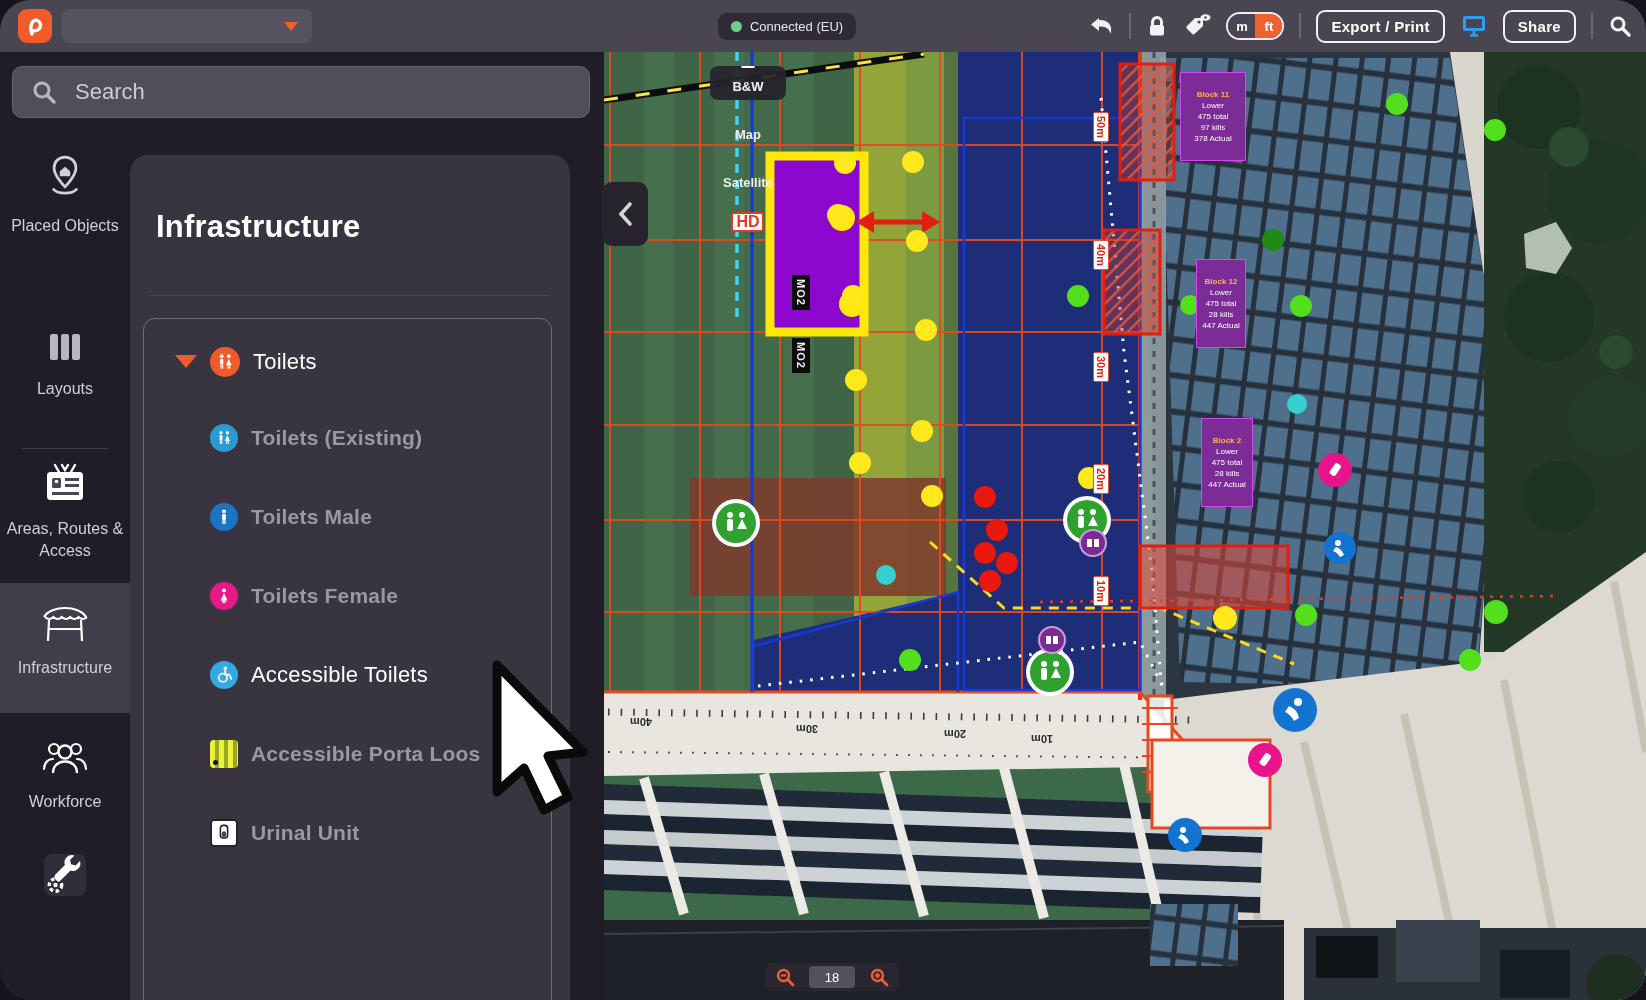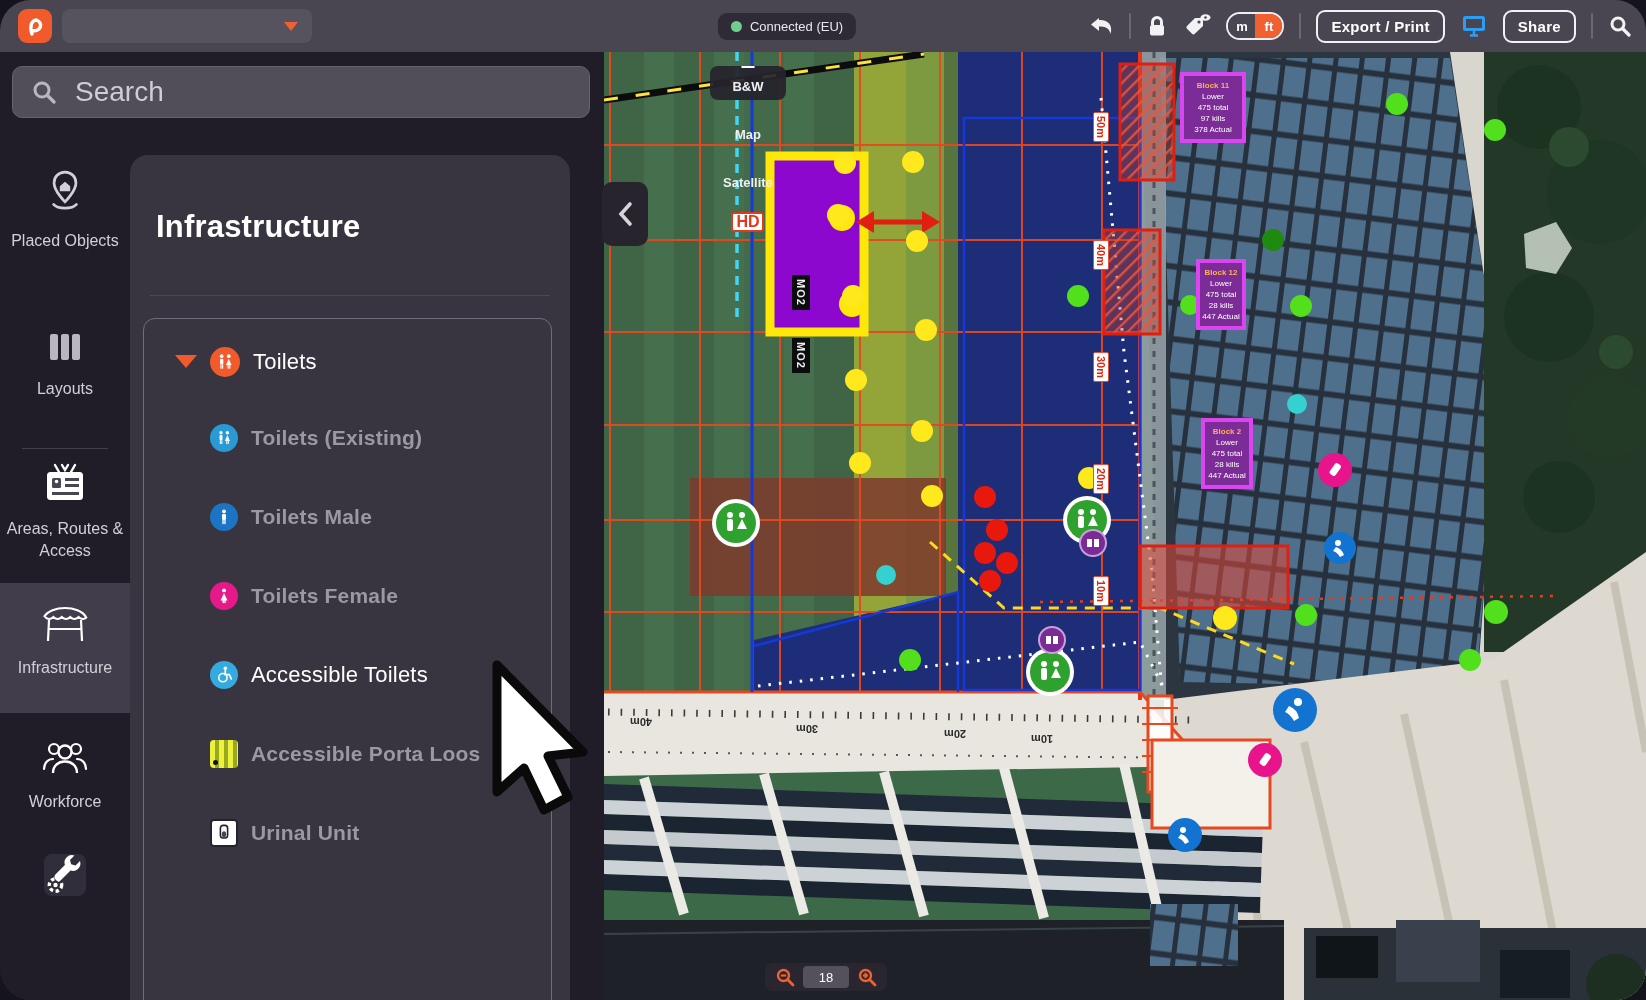--- a/index.html
+++ b/index.html
@@ -30,21 +30,21 @@
   .unit-ft{background:#f0612f;}
   .btn-outline{border:2px solid #f2f1f4;border-radius:9px;color:#fff;font-weight:700;font-size:15px;
         padding:6px 13px;background:transparent;letter-spacing:.3px;white-space:nowrap;
         font-family:"Liberation Sans",sans-serif;}
 
   
   .searchbar{position:absolute;left:12px;top:66px;width:578px;height:52px;background:#514d59;
         border:1px solid #66626f;border-radius:10px;display:flex;align-items:center;gap:16px;
         padding:0 18px;z-index:30;}
   .searchbar input{flex:1;background:transparent;border:none;outline:none;color:#ffffff;
-        font-size:28px;font-family:"Liberation Sans",sans-serif;}
+        font-size:22px;font-family:"Liberation Sans",sans-serif;}
   .searchbar input::placeholder{color:#cfccd6;}
 
   
   .sidebar{position:absolute;left:0;top:130px;width:130px;bottom:0;background:#201d28;z-index:20;}
   .side-item{position:absolute;left:0;width:130px;display:flex;flex-direction:column;
         align-items:center;gap:10px;color:#d2d0d7;font-size:16px;text-align:center;line-height:1.35;}
   .side-item.active{background:#413d4b;}
   .side-sep{position:absolute;left:22px;width:86px;border-top:1px solid #413e4a;}
 
   
@@ -89,26 +89,26 @@
   .g-icon::after{content:"";position:absolute;inset:4px;background:#26232c;border-radius:50%;}
   .hd-badge{background:#fff;color:#e0391e;border:2px solid #e0391e;font-weight:800;font-size:16px;
         padding:0 3px;border-radius:3px;line-height:16px;}
   .dist-lab{position:absolute;left:489px;background:#fdfdfd;color:#e0250f;font-weight:700;
         font-size:11px;writing-mode:vertical-rl;padding:3px 1px;border:1px solid #e05038;
         border-radius:2px;line-height:1.1;z-index:11;}
   .ruler-lab{position:absolute;transform:rotate(180deg);color:#2b2b2b;font-weight:700;
         font-size:11px;z-index:11;}
   .gate-lab{position:absolute;background:#0c0c0c;color:#eee;font-weight:700;font-size:11px;
         writing-mode:vertical-rl;padding:4px 3px;letter-spacing:1px;z-index:11;}
-  .blk{position:absolute;background:#7b2c96;border:4px solid #d946ef;color:#fff;text-align:center;
-        padding:4px 1px;z-index:11;}
+  .blk{position:absolute;background:#7b2c96;border:1px solid #d946ef;color:#fff;text-align:center;
+        padding:16px 1px;z-index:11;}
   .blk-l{font-size:8px;line-height:11px;white-space:nowrap;overflow:hidden;}
   .blk-t{color:#ffb347;font-weight:700;}
   .zoom-pill{position:absolute;left:161px;top:911px;height:28px;display:flex;align-items:center;
-        gap:8px;background:#29262f;border-radius:7px;padding:0 10px;z-index:12;}
+        gap:14px;background:#29262f;border-radius:7px;padding:0 10px;z-index:12;}
   .zoom-val{width:46px;height:22px;background:#55515c;border-radius:4px;color:#fff;font-size:13px;
         display:flex;align-items:center;justify-content:center;}
 
   .cursor{position:absolute;left:478px;top:650px;z-index:60;pointer-events:none;}
 </style>
 </head>
 <body>
 
 <div class="app">
 
@@ -173,21 +173,21 @@
   <div class="searchbar">
     <svg width="26" height="26" viewBox="0 0 26 26">
       <circle cx="11" cy="11" r="7" stroke="#b9b6c1" stroke-width="3" fill="none"></circle>
       <path d="M16.5 16.5 L23 23" stroke="#b9b6c1" stroke-width="3.4" stroke-linecap="round"></path>
     </svg>
     <input type="text" placeholder="Search" style="">
   </div>
 
   <div class="sidebar">
 
-    <div class="side-item" style="top:36px;">
+    <div class="side-item" style="top:21px;">
       <svg width="50" height="54" viewBox="0 0 48 50">
         <path d="M24 5 c-6.2 0 -10.5 4.6 -10.5 10.3 C13.5 23 24 33.5 24 33.5 s10.5 -10.5 10.5 -18.2 C34.5 9.6 30.2 5 24 5 z" stroke="#d2d0d7" stroke-width="2.6" fill="none"></path>
         <path d="M19 18.5 l5 -4.3 l5 4.3 v4.8 h-10 z" fill="#d2d0d7"></path>
         <path d="M13 36 a12 6 0 0 0 22 0" stroke="#d2d0d7" stroke-width="2.6" fill="none" stroke-linecap="round"></path>
       </svg>
       <span>Placed Objects</span>
     </div>
 
     <div class="side-item" style="top:196px;">
       <svg width="46" height="42" viewBox="0 0 46 42">

